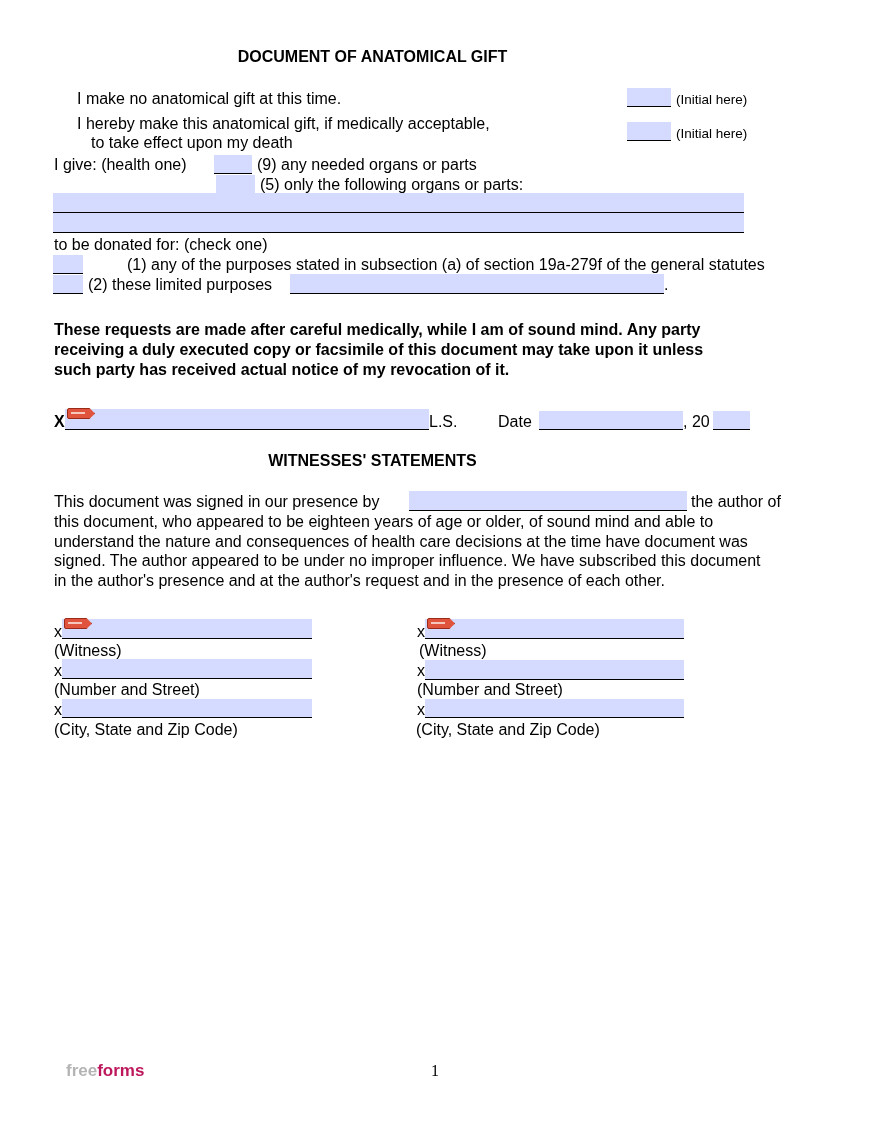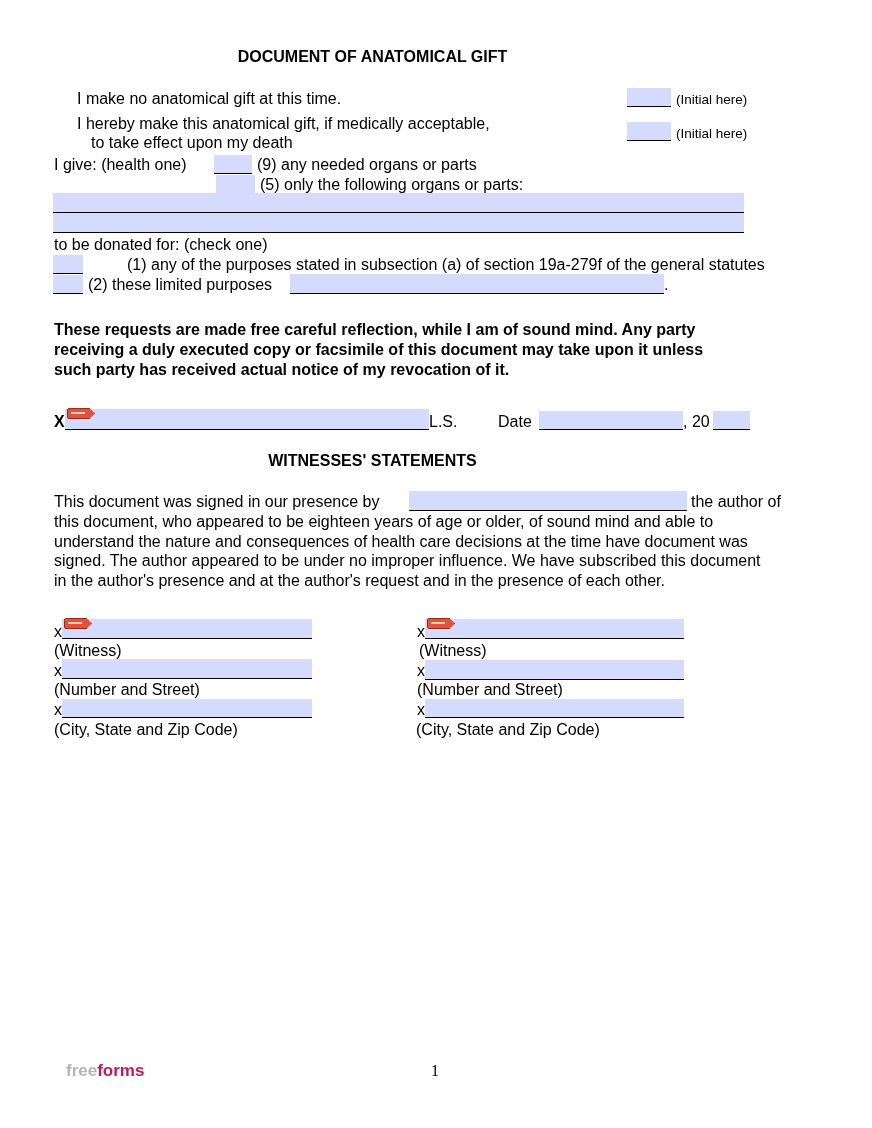--- a/index.html
+++ b/index.html
@@ -45,21 +45,21 @@
 <div class="field" style="left:53px; top:213px; width:691px; height:20px;"></div>
 
 <div class="abs t16" style="left:54px; top:235px;">to be donated for: (check one)</div>
 <div class="field" style="left:53px; top:255px; width:30px; height:19px;"></div>
 <div class="abs t16" style="left:88px; top:255px;margin-left:39px;">(1) any of the purposes stated in subsection (a) of section 19a-279f of the general statutes</div>
 <div class="field" style="left:53px; top:275px; width:30px; height:19px;"></div>
 <div class="abs t16" style="left:88px; top:275px;">(2) these limited purposes</div>
 <div class="field" style="left:290px; top:274px; width:374px; height:20px;"></div>
 <div class="abs t16" style="left:664px; top:275px;">.</div>
 
-<div class="abs t16 bold" style="left:54px; top:320px;">These requests are made free careful reflection, while I am of sound mind. Any party</div>
+<div class="abs t16 bold" style="left:54px; top:320px;">These requests are made after careful medically, while I am of sound mind. Any party</div>
 <div class="abs t16 bold" style="left:54px; top:340px;">receiving a duly executed copy or facsimile of this document may take upon it unless</div>
 <div class="abs t16 bold" style="left:54px; top:360px;">such party has received actual notice of my revocation of it.</div>
 
 <div class="abs t16 bold" style="left:54px; top:412px;">X</div>
 <div class="field sig" style="left:65px; top:409px; width:364px; height:21px;">
   <span class="sign-tag"></span>
 </div>
 <div class="abs t16" style="left:429px; top:412px;">L.S.</div>
 <div class="abs t16" style="left:498px; top:412px;">Date</div>
 <div class="field" style="left:539px; top:411px; width:144px; height:19px;"></div>

